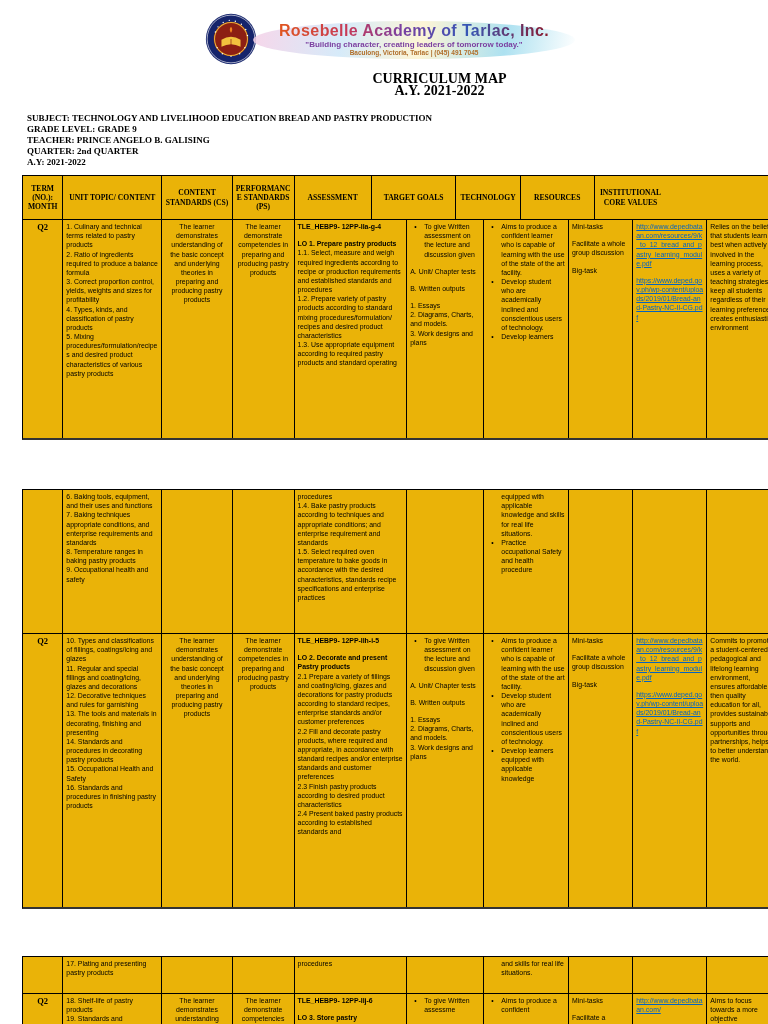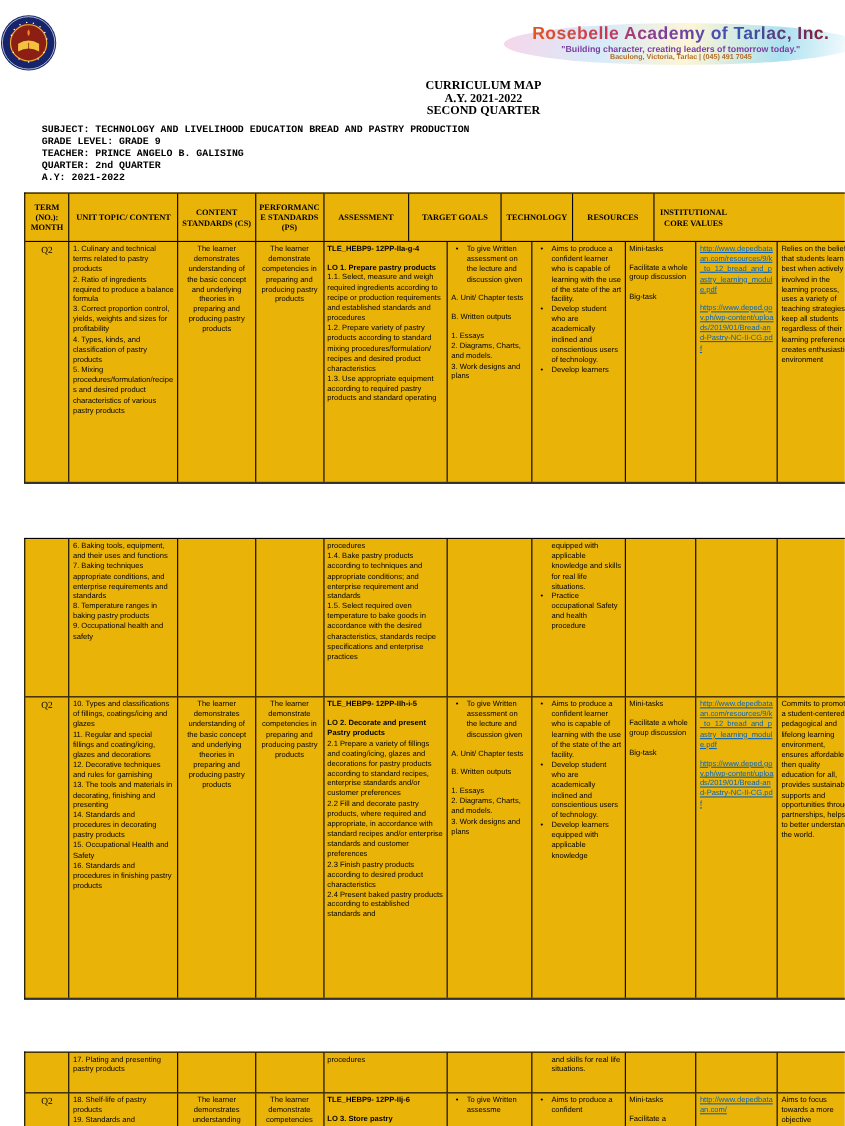--- a/index.html
+++ b/index.html
@@ -1,36 +1,36 @@
 <!DOCTYPE html>
 <html><head>
 <meta charset="utf-8">
 <style>
   *{margin:0;padding:0;box-sizing:border-box}
   html,body{width:768px;height:1024px;background:#fff;overflow:hidden}
   body{font-family:"Liberation Sans",sans-serif;color:#000;position:relative}
 
   
   .header{position:absolute;top:10px;left:0;width:100%}
-  .logo-row{position:relative;display:flex;justify-content:space-between;align-items:center;gap:8px;height:58px}
+  .logo-row{position:relative;display:flex;justify-content:center;align-items:center;gap:8px;height:58px}
   .seal{width:52px;height:52px;flex:0 0 auto}
   .logo-text{position:relative;text-align:center;padding:1px 14px}
   .swoosh{position:absolute;left:-12px;right:-12px;top:0;bottom:-2px;
     background:linear-gradient(100deg,#f6cfe6 0%,#cfe7f8 28%,#fdf3cf 52%,#9fdcee 78%,rgba(255,255,255,0) 100%);
     border-radius:50%;opacity:.85;z-index:0}
   .school-name{position:relative;z-index:1;font-weight:bold;font-size:16px;letter-spacing:.4px;
     background:linear-gradient(90deg,#e0551f 0%,#c73a57 25%,#7b3fa0 45%,#3556b5 70%,#8c1a2e 100%);
     -webkit-background-clip:text;background-clip:text;color:transparent;white-space:nowrap}
   .tagline{position:relative;z-index:1;font-size:8px;font-weight:bold;color:#7b3fa0;white-space:nowrap}
   .address{position:relative;z-index:1;font-size:6.5px;font-weight:bold;color:#b06e2a;white-space:nowrap}
   .doc-title{margin-top:5px;padding-left:111px;text-align:center;
-    font-family:"Liberation Serif",serif;font-weight:bold;font-size:11px;line-height:11.5px}
+    font-family:"Liberation Serif",serif;font-weight:bold;font-size:14px;line-height:11.5px}
 
   
-  .meta{position:absolute;top:113px;left:38px;font-family:Liberation Mono, monospace;
+  .meta{position:absolute;top:113px;left:27px;font-family:Liberation Serif, serif;
     font-weight:bold;font-size:9px;line-height:11px}
 
   
   .tbl{position:absolute;left:22px;width:758px;border:1px solid #000;border-bottom:2px solid #333;background:#eab308}
   .tbl-0{top:175px}
   .tbl-1{top:489px}
   .tbl-2{top:956px}
   .trow{display:flex;border-top:1px solid #000}
   .trow:first-child{border-top:none}
   .tbl-0 .trow:nth-child(1){height:43px}
@@ -47,21 +47,21 @@
   .col-0{flex:0 0 5.2%}.col-1{flex:0 0 13.1%}.col-2{flex:0 0 9.3%}.col-3{flex:0 0 8.2%}
   .col-4{flex:0 0 14.9%}.col-5{flex:0 0 10.2%}.col-6{flex:0 0 11.2%}.col-7{flex:0 0 8.5%}
   .col-8{flex:0 0 9.8%}.col-9{flex:0 0 9.6%}
 
   
   .it-p{}
   .it-c{text-align:center;padding:0 1px}
   .it-code{font-weight:bold}
   .it-lo{font-weight:bold}
   .it-gap{height:8px}
-  .it-term{font-family:"Liberation Serif",serif;font-weight:normal;font-size:8.5px;text-align:center}
+  .it-term{font-family:"Liberation Serif",serif;font-weight:bold;font-size:8.5px;text-align:center}
   .it-bu{position:relative;padding-left:14px}
   .bu-mark{position:absolute;left:4px;top:0}
   .it-cont{padding-left:14px}
   .it-lnk{display:block;color:#0563c1;text-decoration:underline;word-break:break-all}
 </style>
 </head>
 <body>
 
 <div class="header">
   <div class="logo-row">
@@ -92,21 +92,20 @@
     <div class="logo-text">
       <div class="swoosh"></div>
       <div class="school-name">Rosebelle Academy of Tarlac, Inc.</div>
       <div class="tagline">"Building character, creating leaders of tomorrow today."</div>
       <div class="address">Baculong, Victoria, Tarlac | (045) 491 7045</div>
     </div>
   </div>
   <div class="doc-title">
     <div>CURRICULUM MAP</div>
     <div>A.Y. 2021-2022</div>
-    <div>SECOND QUARTER</div>
   </div>
 </div>
 
 <div class="meta">
   <div>SUBJECT: TECHNOLOGY AND LIVELIHOOD EDUCATION BREAD AND PASTRY PRODUCTION</div>
   <div>GRADE LEVEL: GRADE 9</div>
   <div>TEACHER: PRINCE ANGELO B. GALISING</div>
   <div>QUARTER: 2nd QUARTER</div>
   <div>A.Y: 2021-2022</div>
 </div>

